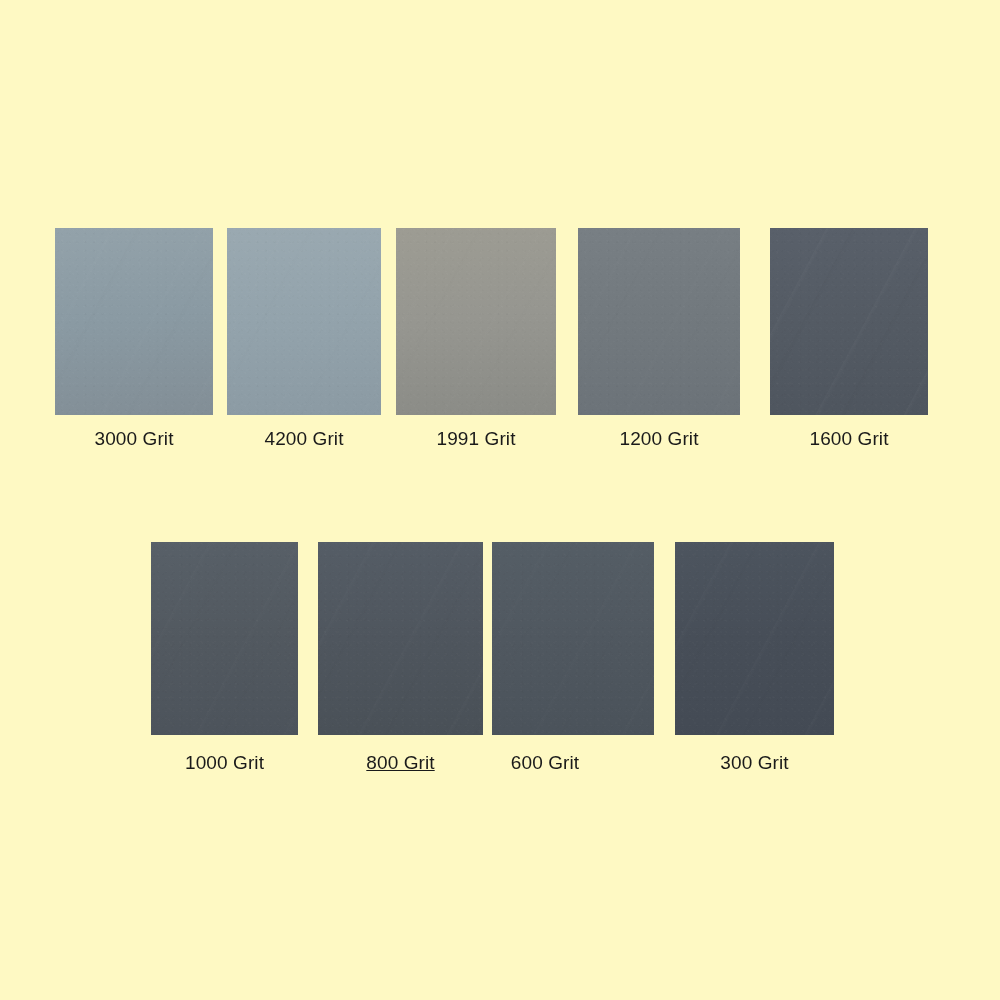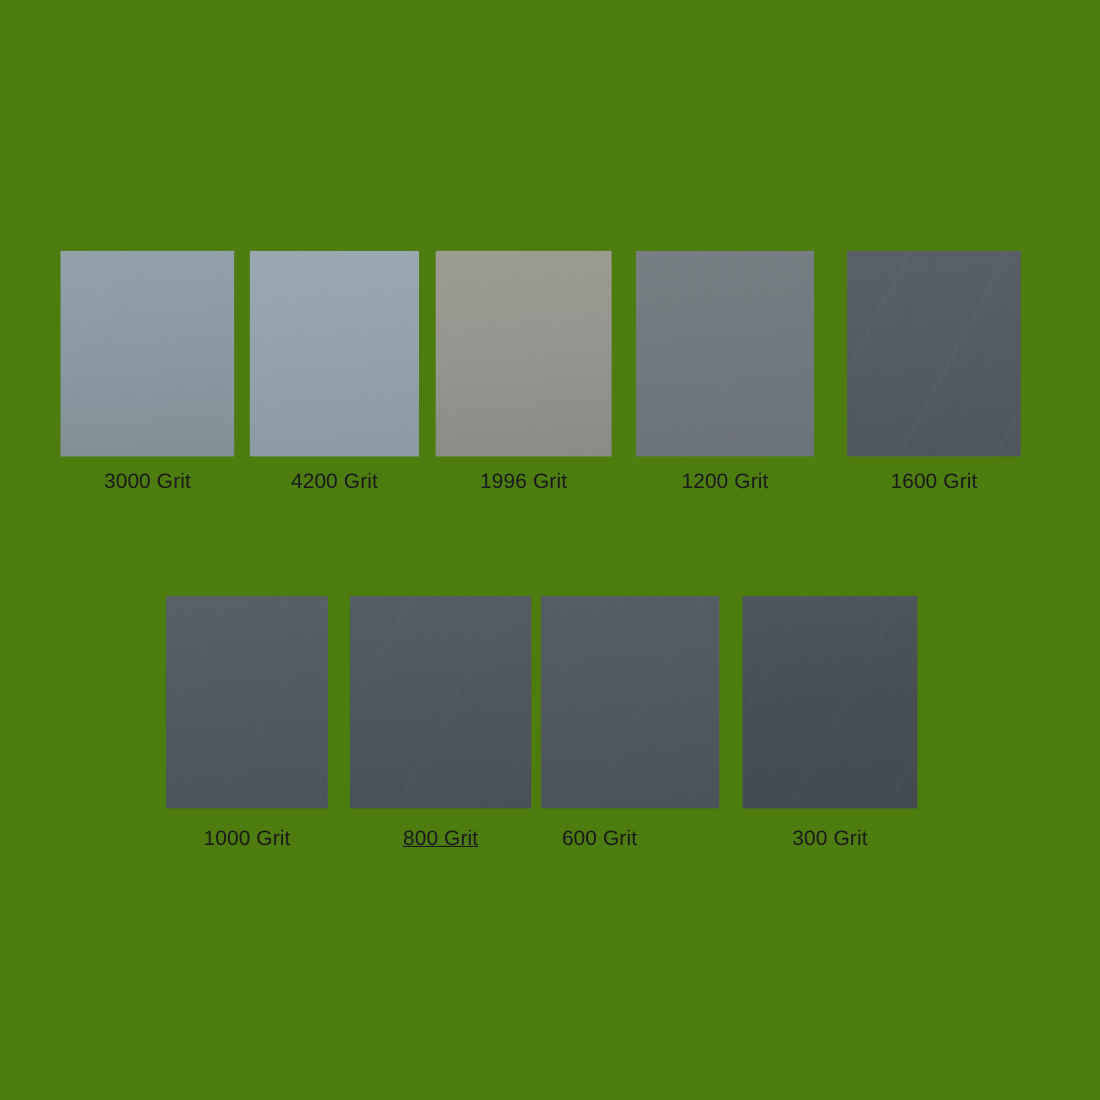--- a/index.html
+++ b/index.html
@@ -12,21 +12,21 @@
     height: 1000px;
     position: relative;
     overflow: hidden;
     font-family: "Liberation Sans", "DejaVu Sans", sans-serif;
     -webkit-font-smoothing: antialiased;
   }
 
   #board {
     position: absolute;
     inset: 0;
-    background: #4d7c0f;
+    background: #fef9c3;
   }
 
   
   .sample {
     position: absolute;
   }
 
   .swatch {
     position: relative;
     width: 100%;
@@ -104,21 +104,21 @@
     </div>
     <div class="caption" style="left: 304px; top: 428px; color: rgb(26, 26, 26);">4200 Grit</div>
     <div class="sample" style="left: 396px; top: 228px; width: 160px; height: 187px;">
       <div class="swatch">
         <div class="fill" style="background: rgb(150, 150, 144);"></div>
         <div class="shade" style="background: linear-gradient(175deg, rgb(157, 156, 147) 0%, rgb(150, 150, 144) 48%, rgb(138, 139, 134) 100%);"></div>
         <div class="streaks" style="opacity: 0.2; background: repeating-linear-gradient(118deg, rgba(255, 255, 255, 0) 0px, rgba(255, 255, 255, 0) 17px, rgba(255, 255, 255, 0.043) 18px, rgba(255, 255, 255, 0) 22px, rgba(0, 0, 0, 0) 40px, rgba(0, 0, 0, 0.035) 41px, rgba(0, 0, 0, 0) 46px, rgba(255, 255, 255, 0) 78px);"></div>
         <div class="grain"></div>
       </div>
     </div>
-    <div class="caption" style="left: 476px; top: 428px; color: rgb(26, 26, 26);">1996 Grit</div>
+    <div class="caption" style="left: 476px; top: 428px; color: rgb(26, 26, 26);">1991 Grit</div>
     <div class="sample" style="left: 578px; top: 228px; width: 162px; height: 187px;">
       <div class="swatch">
         <div class="fill" style="background: rgb(114, 121, 126);"></div>
         <div class="shade" style="background: linear-gradient(175deg, rgb(120, 127, 132) 0%, rgb(114, 121, 126) 48%, rgb(107, 114, 120) 100%);"></div>
         <div class="streaks" style="opacity: 0.22; background: repeating-linear-gradient(118deg, rgba(255, 255, 255, 0) 0px, rgba(255, 255, 255, 0) 17px, rgba(255, 255, 255, 0.043) 18px, rgba(255, 255, 255, 0) 22px, rgba(0, 0, 0, 0) 40px, rgba(0, 0, 0, 0.035) 41px, rgba(0, 0, 0, 0) 46px, rgba(255, 255, 255, 0) 78px);"></div>
         <div class="grain"></div>
       </div>
     </div>
     <div class="caption" style="left: 659px; top: 428px; color: rgb(26, 26, 26);">1200 Grit</div>
     <div class="sample" style="left: 770px; top: 228px; width: 158px; height: 187px;">

